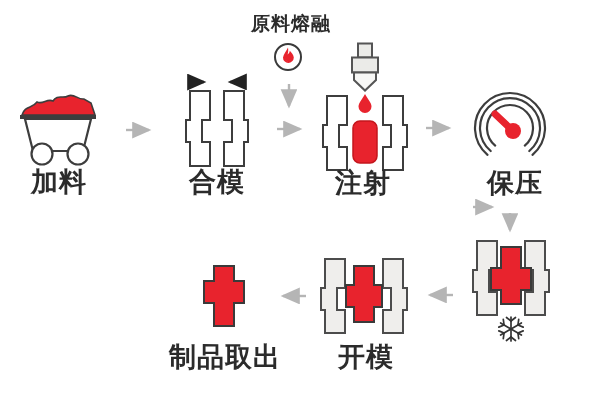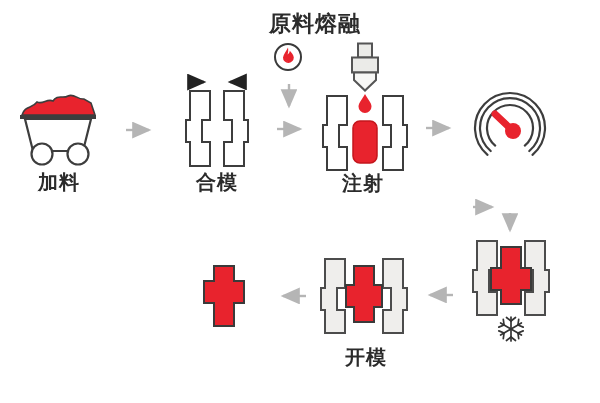--- a/index.html
+++ b/index.html
@@ -3,23 +3,23 @@
 <meta charset="utf-8">
 <style>
   html,body{margin:0;padding:0;background:#fff;}
   .canvas{
     position:relative;width:600px;height:403px;background:#ffffff;overflow:hidden;
     font-family:"Liberation Sans","DejaVu Sans",sans-serif;
   }
   .icon{position:absolute;}
   .lbl{
     position:absolute;transform:translate(-50%,-50%);
-    font-size:20px;font-weight:600;color:#2b2b2b;white-space:nowrap;letter-spacing:1px;
+    font-size:27px;font-weight:600;color:#2b2b2b;white-space:nowrap;letter-spacing:1px;
   }
-  .ann{font-size:22px;margin-left:24px;}
+  .ann{font-size:19px;}
 </style>
 </head>
 <body>
 
 <div class="canvas">
 
   <svg class="icon" style="left:0;top:0" width="600" height="403" viewBox="0 0 600 403">
     <defs>
       <marker id="ag" markerWidth="9" markerHeight="8" refX="7" refY="3.5" orient="auto">
         <path d="M0,0 L8,3.5 L0,7 Z" fill="#b5b5b5"></path>
@@ -129,16 +129,18 @@
     <path d="M36,10 H56 V29 H64 V51 H56 V66 H36 V51 H28 V29 H36 Z" fill="#e8232d" stroke="#3a3a3a" stroke-width="2"></path>
   </svg>
 
   <svg class="icon" style="left:202px;top:264px" width="44" height="64" viewBox="0 0 44 64">
     <path d="M12,2 H32 V17 H42 V39 H32 V62 H12 V39 H2 V17 H12 Z" fill="#e8232d" stroke="#3a3a3a" stroke-width="2"></path>
   </svg>
 
   <div class="lbl" style="left:59px;top:182px">加料</div>
   <div class="lbl" style="left:363px;top:183px">注射</div>
   <div class="lbl" style="left:217px;top:182px">合模</div>
+  <div class="lbl" style="left:515px;top:183px">保压</div>
   <div class="lbl" style="left:366px;top:357px">开模</div>
+  <div class="lbl" style="left:225px;top:357px">制品取出</div>
   <div class="lbl ann" style="left:291px;top:24px">原料熔融</div>
 
 </div>
 
 </body></html>

